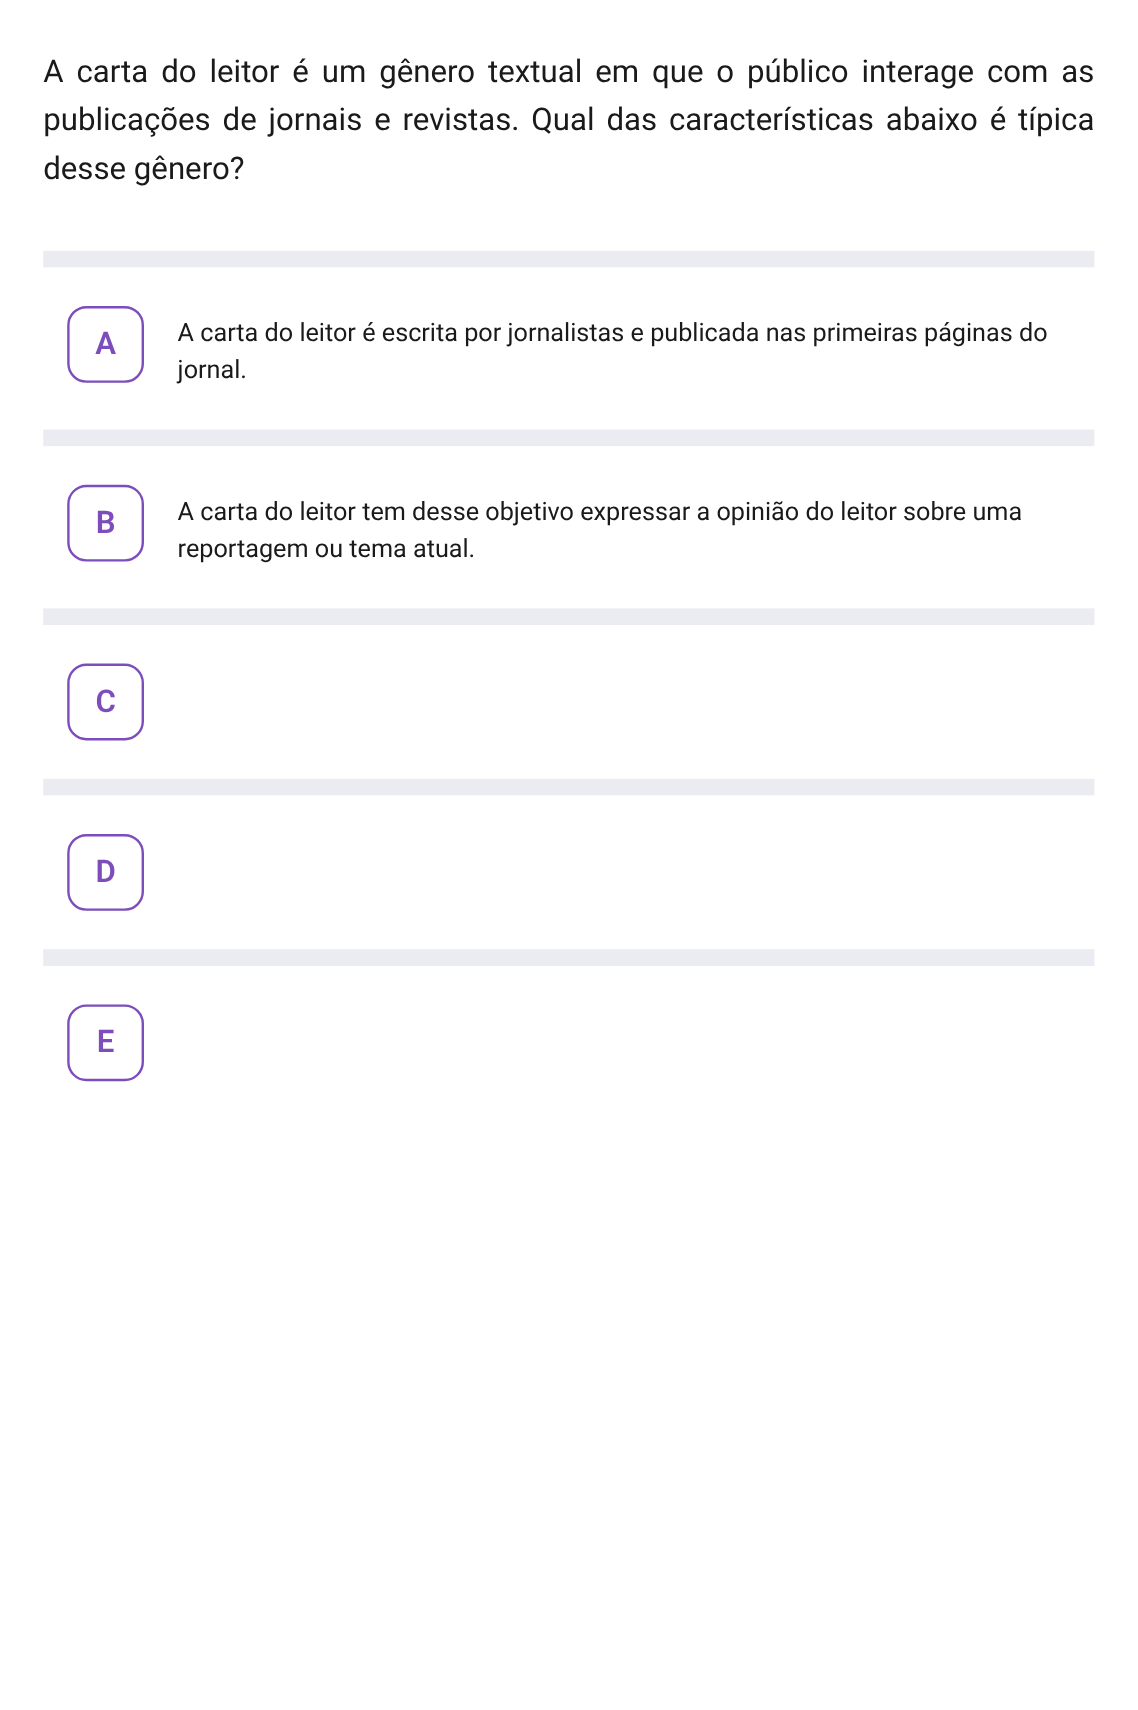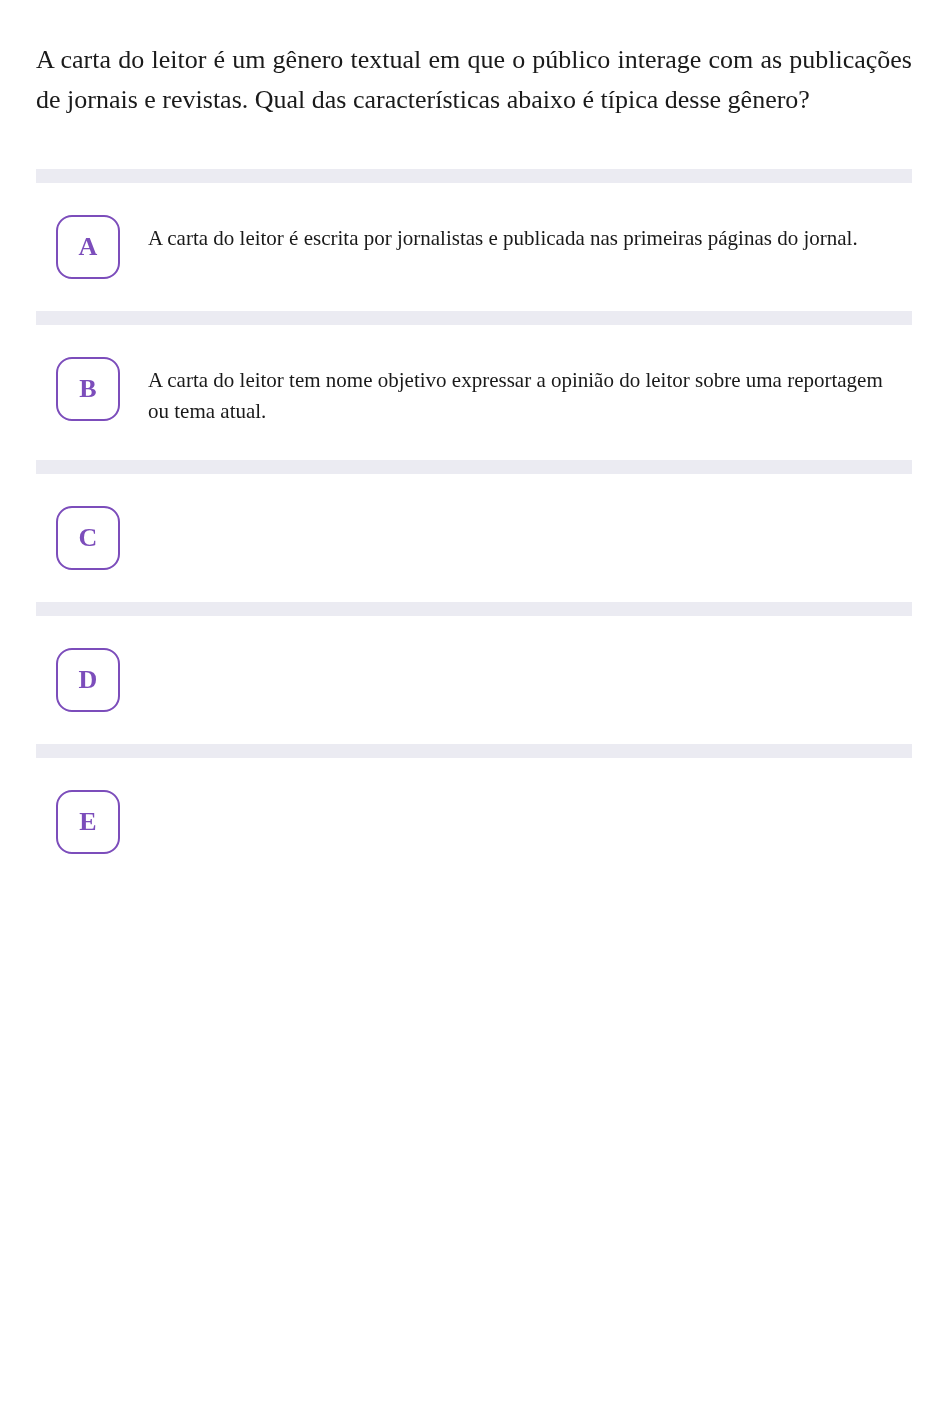--- a/index.html
+++ b/index.html
@@ -1,19 +1,18 @@
 <!DOCTYPE html>
 <html><head>
   <meta charset="utf-8">
   <style>
     * {
       margin: 0;
       padding: 0;
       box-sizing: border-box;
-      font-family: Liberation Serif, serif;
     }
 
     body {
       font-family: -apple-system, BlinkMacSystemFont, 'Segoe UI', Roboto, sans-serif;
       background-color: #ffffff;
       width: 948px;
       min-height: 1425px;
       color: #1a1a1a;
     }
 
@@ -92,21 +91,21 @@
       </div>
       <span class="option-text">A carta do leitor é escrita por jornalistas e publicada nas primeiras páginas do jornal.</span>
     </div>
 
     <div class="separator-block"></div>
 
     <div class="option-item">
       <div class="option-badge">
         <span>B</span>
       </div>
-      <span class="option-text">A carta do leitor tem nome objetivo expressar a opinião do leitor sobre uma reportagem ou tema atual.</span>
+      <span class="option-text">A carta do leitor tem desse objetivo expressar a opinião do leitor sobre uma reportagem ou tema atual.</span>
     </div>
 
     <div class="separator-block"></div>
 
     <div class="option-item">
       <div class="option-badge">
         <span>C</span>
       </div>
     </div>
 

